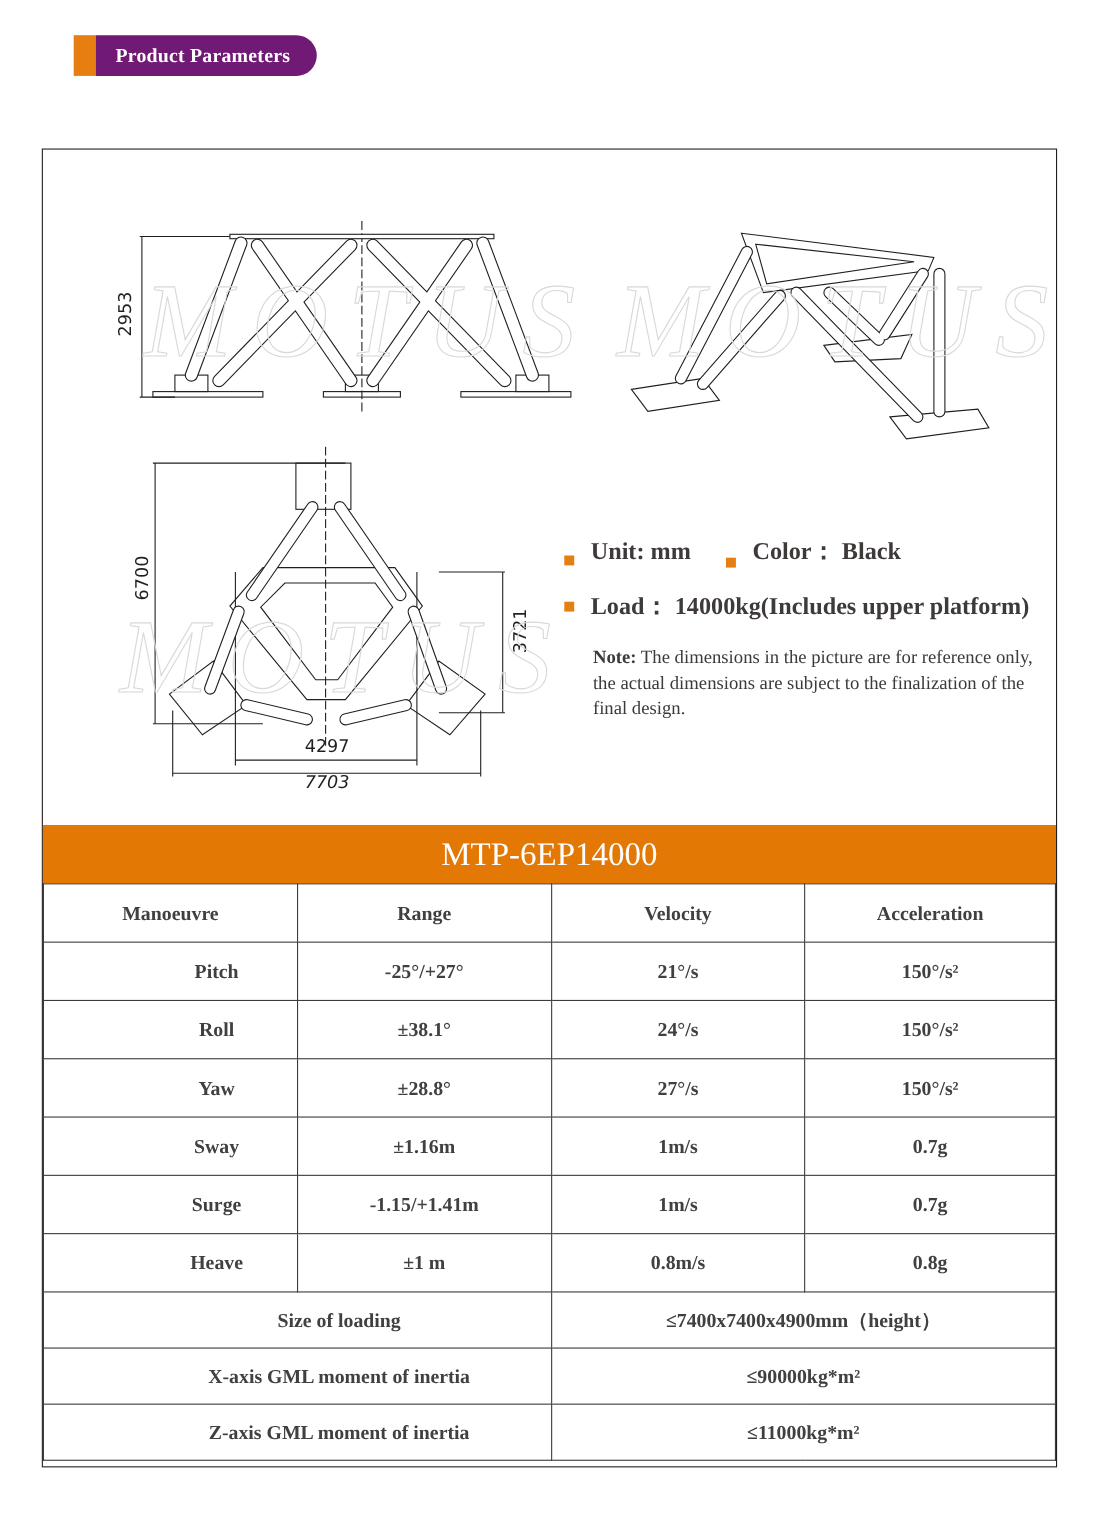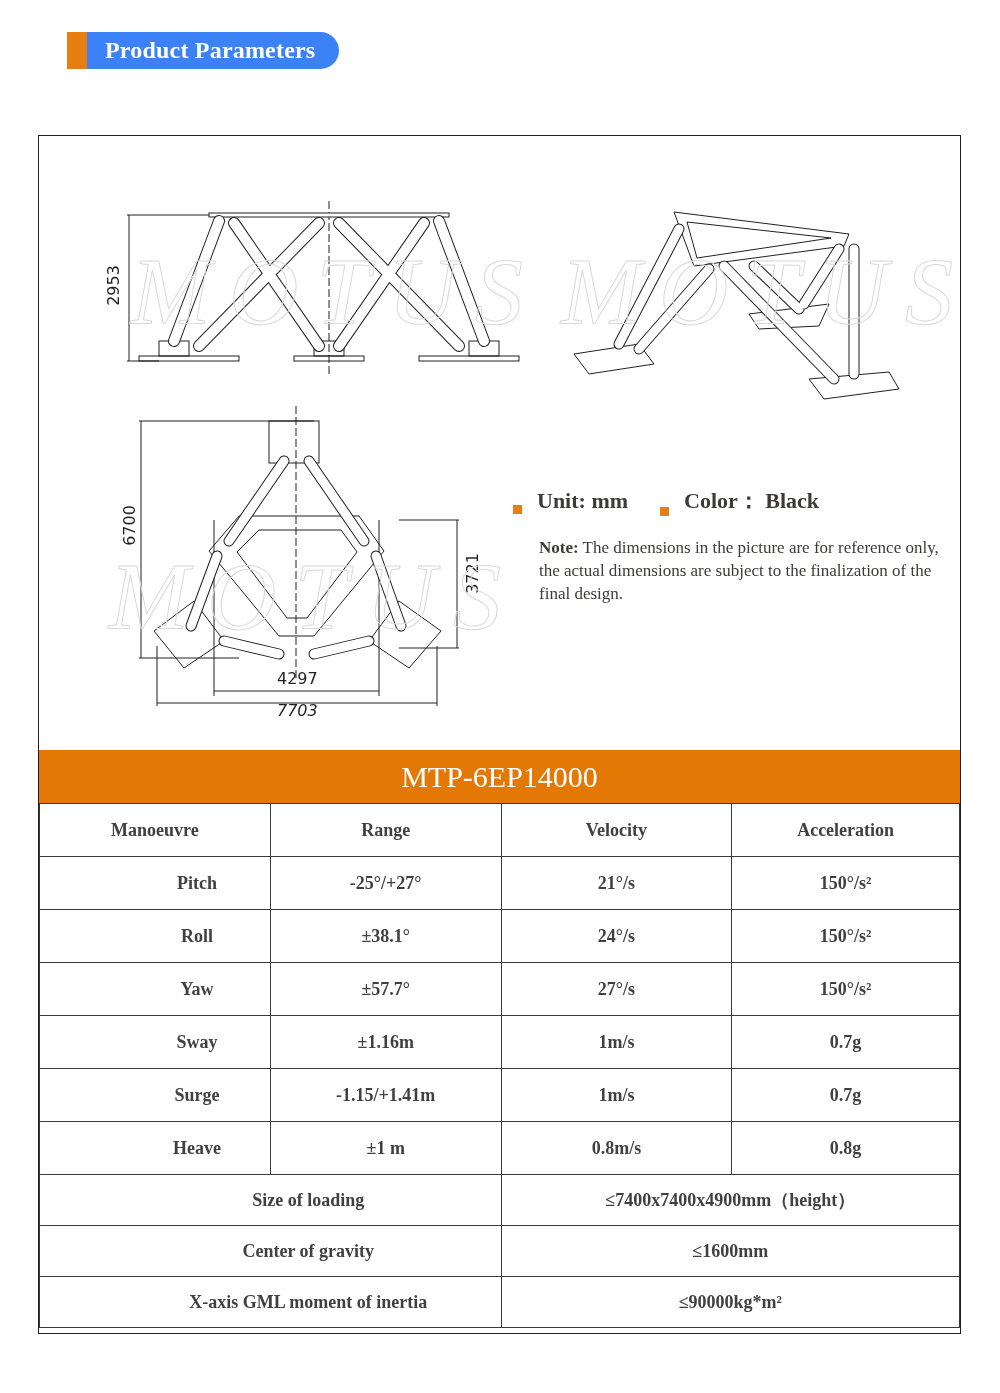--- a/index.html
+++ b/index.html
@@ -1,19 +1,19 @@
 <!DOCTYPE html>
 <html><head>
 <meta charset="utf-8">
 <style>
   html, body { margin:0; padding:0; background:#ffffff; }
   body { width:1000px; height:1393px; position:relative; font-family:"Liberation Serif","DejaVu Serif",serif; color:#231f20; overflow:hidden; }
   .hdr { position:absolute; left:67px; top:32px; height:37px; display:flex; }
   .hdr .accent { width:20px; height:37px; background:#e67e12; }
-  .hdr .pill { height:37px; background:#3b82f6; color:#fff; border-radius:0 19px 19px 0; padding:0 24px 0 18px; display:flex; align-items:center; font-size:24px; font-weight:bold; letter-spacing:0.2px; }
+  .hdr .pill { height:37px; background:#701a75; color:#fff; border-radius:0 19px 19px 0; padding:0 24px 0 18px; display:flex; align-items:center; font-size:18px; font-weight:bold; letter-spacing:0.2px; }
   .frame { position:absolute; left:38px; top:135px; width:923px; height:1199px; border:1.5px solid #231f20; box-sizing:border-box; }
   .drawings { position:absolute; left:0; top:0; width:921px; height:614px; }
   .watermark { position:absolute; font-family:"Liberation Serif",serif; font-style:italic; font-size:96px; color:transparent; -webkit-text-stroke:1px #d9d9d9; letter-spacing:18px; pointer-events:none; }
   .dim { position:absolute; font-family:"DejaVu Sans","Liberation Sans",sans-serif; font-size:16px; color:#231f20; }
   .dim.v { transform:rotate(-90deg); transform-origin:center; }
   .info { position:absolute; left:474px; top:350px; width:450px; }
   .info .row { display:flex; align-items:center; font-size:22px; font-weight:bold; color:#3e3a39; margin-bottom:20px; }
   .info .bullet { width:9px; height:9px; background:#e67e12; display:inline-block; margin-right:15px; }
   .info .item { display:flex; align-items:flex-end; margin-right:32px; }
   .note { font-size:17px; line-height:23px; color:#3e3a39; margin-left:26px; margin-top:4px; }
@@ -148,20 +148,24 @@
       <div class="row">
         <span class="item">
             <span class="bullet"></span>
             <span>Unit: mm</span>
           </span>
         <span class="item">
             <span class="bullet"></span>
             <span>Color： Black</span>
           </span>
       </div>
+      <div class="row">
+        <span class="bullet"></span>
+          <span>Load： 14000kg(Includes upper platform)</span>
+      </div>
       <div class="note"><b>Note:</b><span> The dimensions in the picture are for reference only, the actual dimensions are subject to the finalization of the final design.</span></div>
     </div>
   </div>
 
   <div class="model">MTP-6EP14000</div>
 
   <table>
     <colgroup>
         <col style="width:231px">
         <col style="width:231px">
@@ -182,21 +186,21 @@
       <td>150°/s²</td>
     </tr>
     <tr class="r">
       <td class="left" style="padding-left:88px">Roll</td>
       <td>±38.1°</td>
       <td>24°/s</td>
       <td>150°/s²</td>
     </tr>
     <tr class="r">
       <td class="left" style="padding-left:88px">Yaw</td>
-      <td>±57.7°</td>
+      <td>±28.8°</td>
       <td>27°/s</td>
       <td>150°/s²</td>
     </tr>
     <tr class="r">
       <td class="left" style="padding-left:88px">Sway</td>
       <td>±1.16m</td>
       <td>1m/s</td>
       <td>0.7g</td>
     </tr>
     <tr class="r">
@@ -209,22 +213,22 @@
       <td class="left" style="padding-left:88px">Heave</td>
       <td>±1 m</td>
       <td>0.8m/s</td>
       <td>0.8g</td>
     </tr>
     <tr class="s">
       <td colspan="2" class="left2">Size of loading</td>
       <td colspan="2">≤7400x7400x4900mm（height）</td>
     </tr>
     <tr class="s">
-      <td colspan="2" class="left2">Center of gravity</td>
-      <td colspan="2">≤1600mm</td>
-    </tr>
-    <tr class="s">
       <td colspan="2" class="left2">X-axis GML moment of inertia</td>
       <td colspan="2">≤90000kg*m²</td>
+    </tr>
+    <tr class="s">
+      <td colspan="2" class="left2">Z-axis GML moment of inertia</td>
+      <td colspan="2">≤11000kg*m²</td>
     </tr>
   </tbody>
     </table>
 </div>
 
 </body></html>

